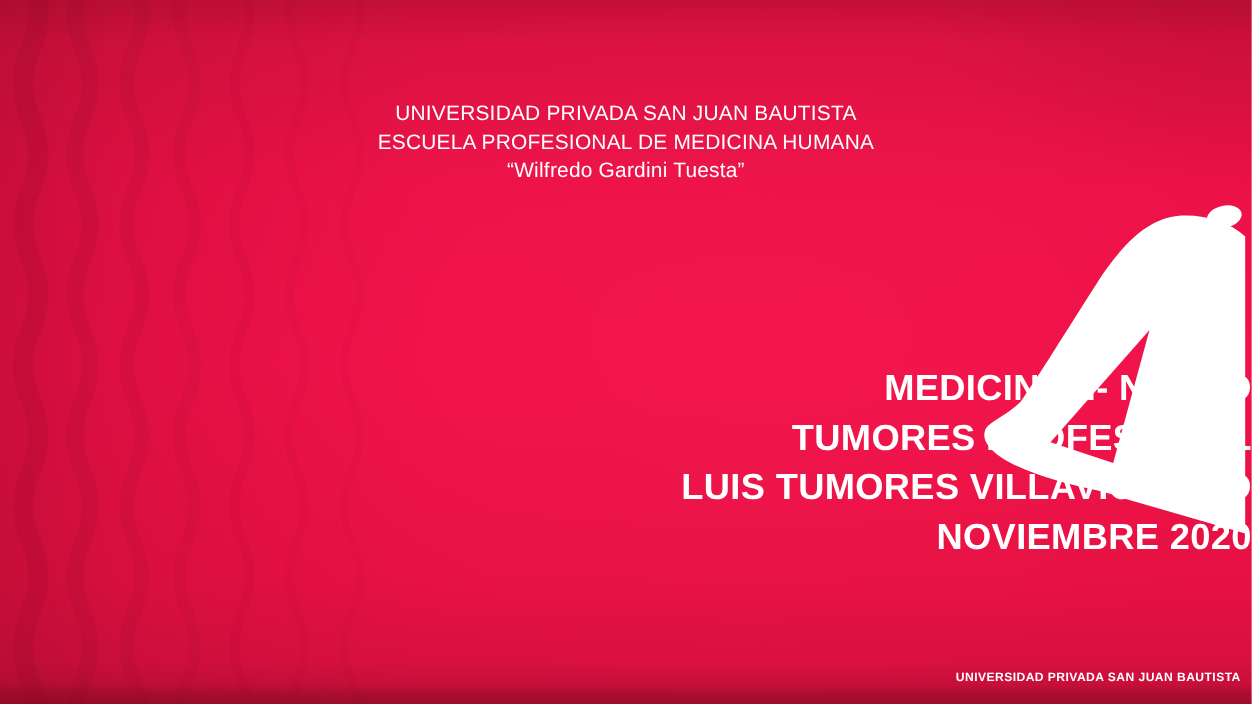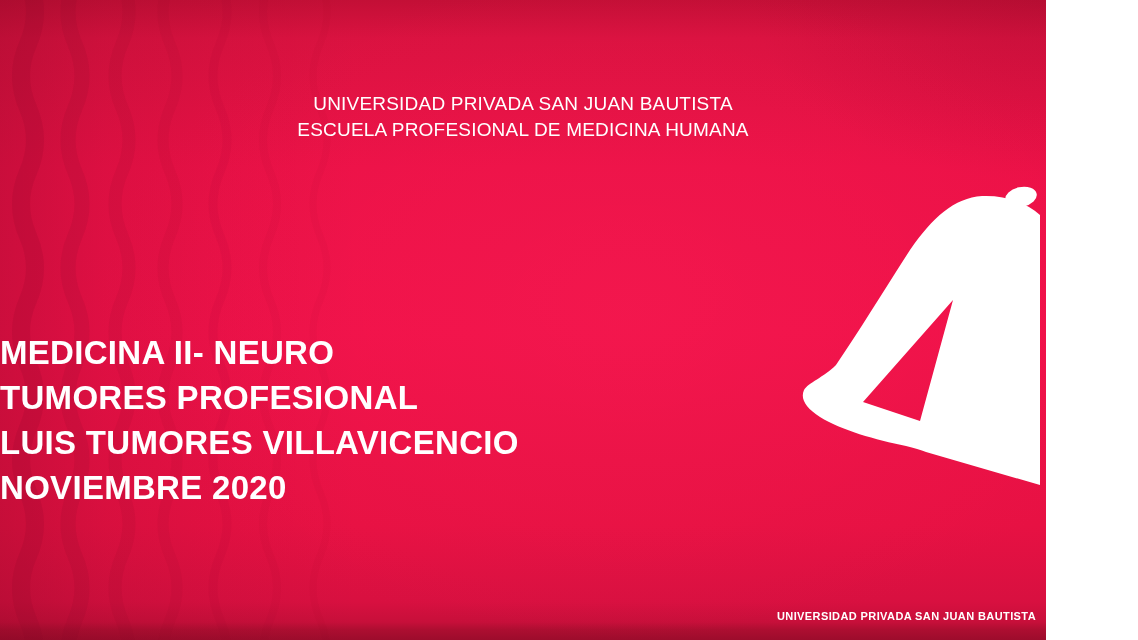--- a/index.html
+++ b/index.html
@@ -1,21 +1,21 @@
 <!DOCTYPE html>
 <html><head>
 <meta charset="utf-8">
 <style>
   * { margin: 0; padding: 0; box-sizing: border-box; }
   html, body { width: 1138px; height: 640px; overflow: hidden; }
   body { font-family: "Liberation Sans", sans-serif; }
 
   .slide {
     position: relative;
-    width: 1046px;
+    width: 1138px;
     height: 640px;
     overflow: hidden;
     background:
       radial-gradient(ellipse 760px 480px at 60% 48%, rgba(255,45,95,0.20), rgba(255,45,95,0) 70%),
       linear-gradient(180deg,
         #c30f36 0%,
         #da1240 6%,
         #ec1147 26%,
         #f01149 52%,
         #e71143 82%,
@@ -67,21 +67,21 @@
     line-height: 26px;
     font-weight: 400;
     letter-spacing: 0.2px;
   }
 
   .title-block {
     position: absolute;
     top: 330px;
     left: 0;
     width: 100%;
-    text-align: left;
+    text-align: right;
     color: #ffffff;
     font-size: 33px;
     line-height: 45px;
     font-weight: 700;
     letter-spacing: 0.3px;
   }
 
   .footer-text {
     position: absolute;
     right: 10px;
@@ -123,20 +123,21 @@
       C45,250 80,260 110,266
       C118,268 125,270 130,272
       L244,305
       Z
       M157,120 L67,222 L124,241 Z"></path>
   </svg>
 
   <div class="header-block">
     <div>UNIVERSIDAD PRIVADA SAN JUAN BAUTISTA</div>
     <div>ESCUELA PROFESIONAL DE MEDICINA HUMANA</div>
+    <div>“Wilfredo Gardini Tuesta”</div>
   </div>
 
   <div class="title-block">
     <div>MEDICINA II- NEURO</div>
     <div>TUMORES PROFESIONAL</div>
     <div>LUIS TUMORES VILLAVICENCIO</div>
     <div>NOVIEMBRE 2020</div>
   </div>
 
   <div class="footer-text">UNIVERSIDAD PRIVADA SAN JUAN BAUTISTA</div>

